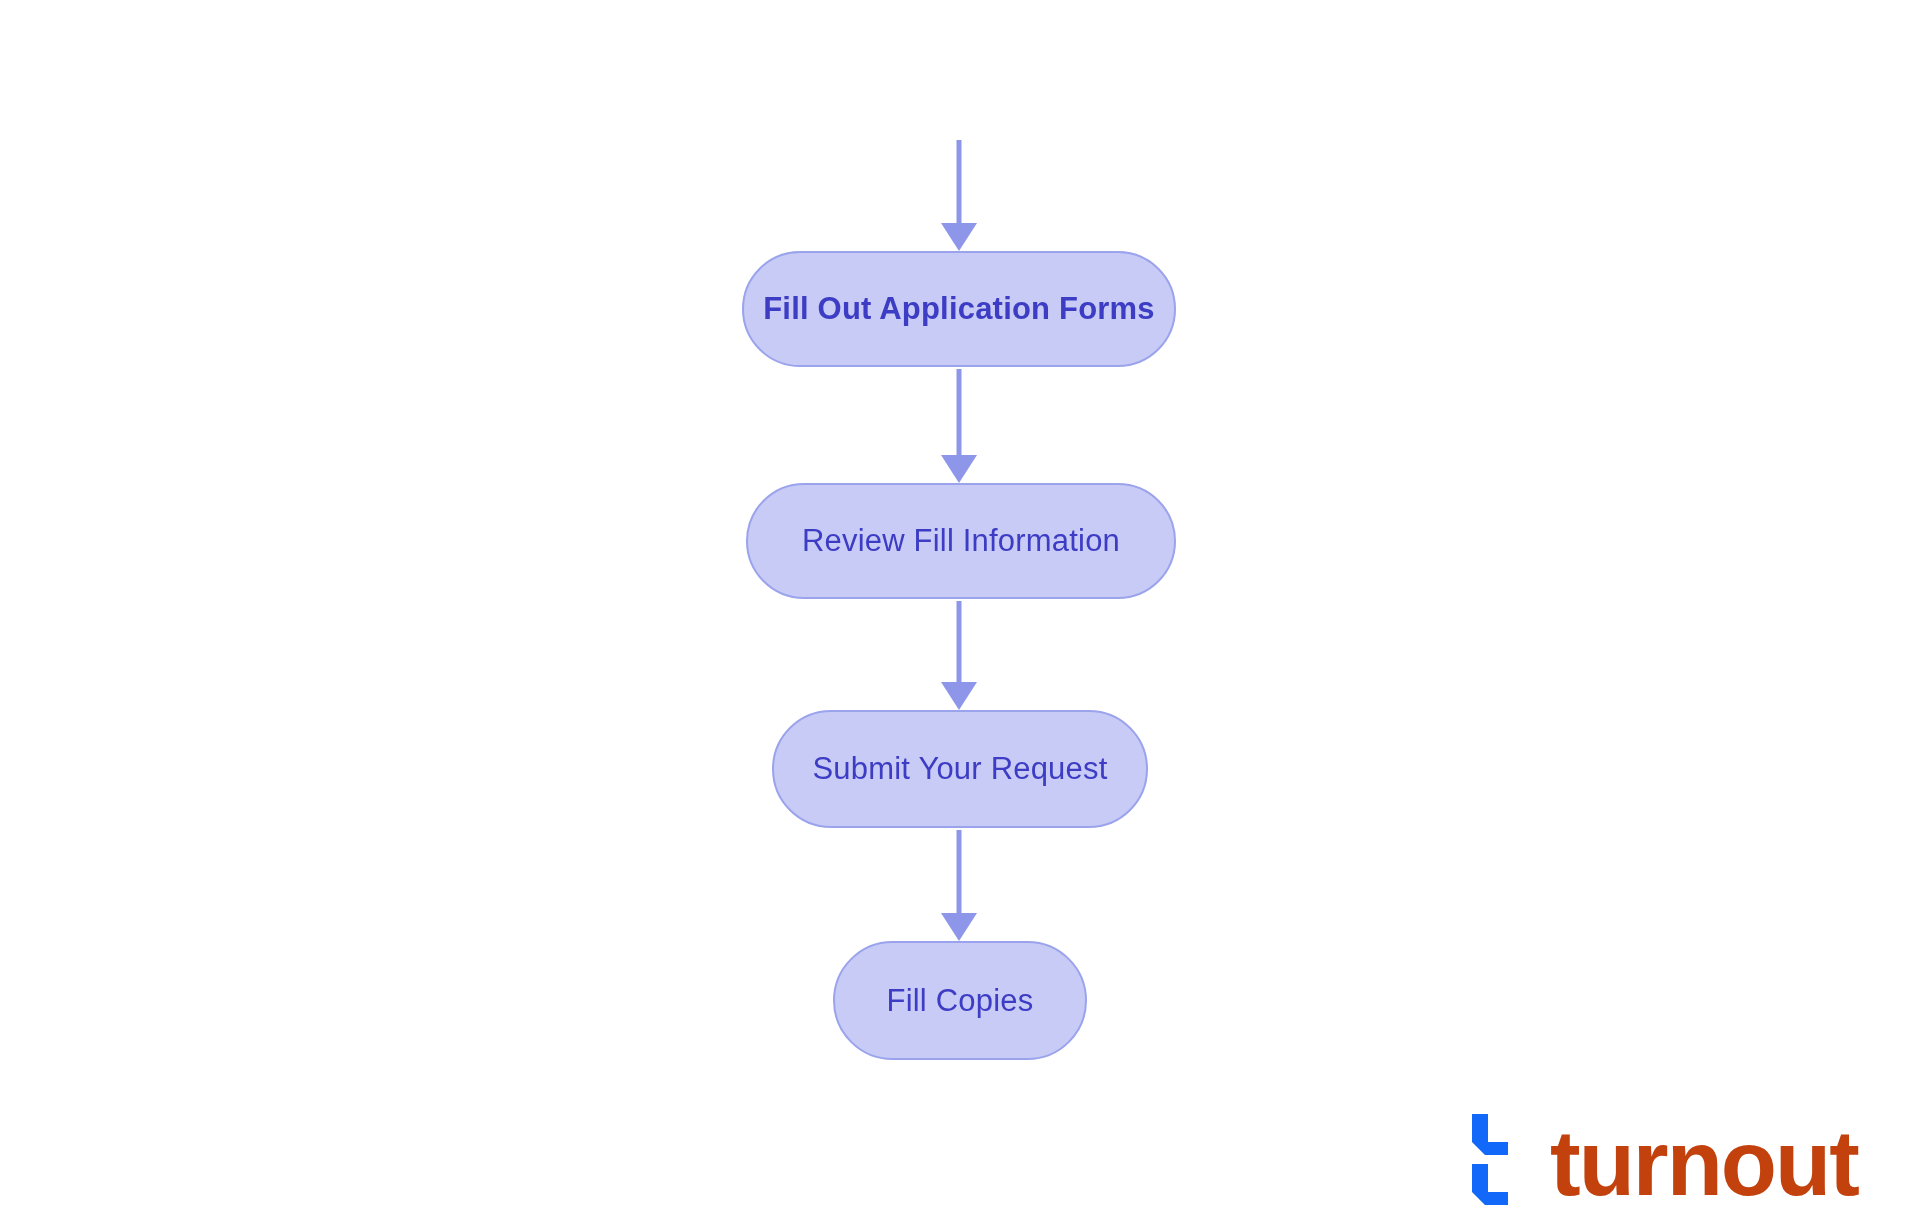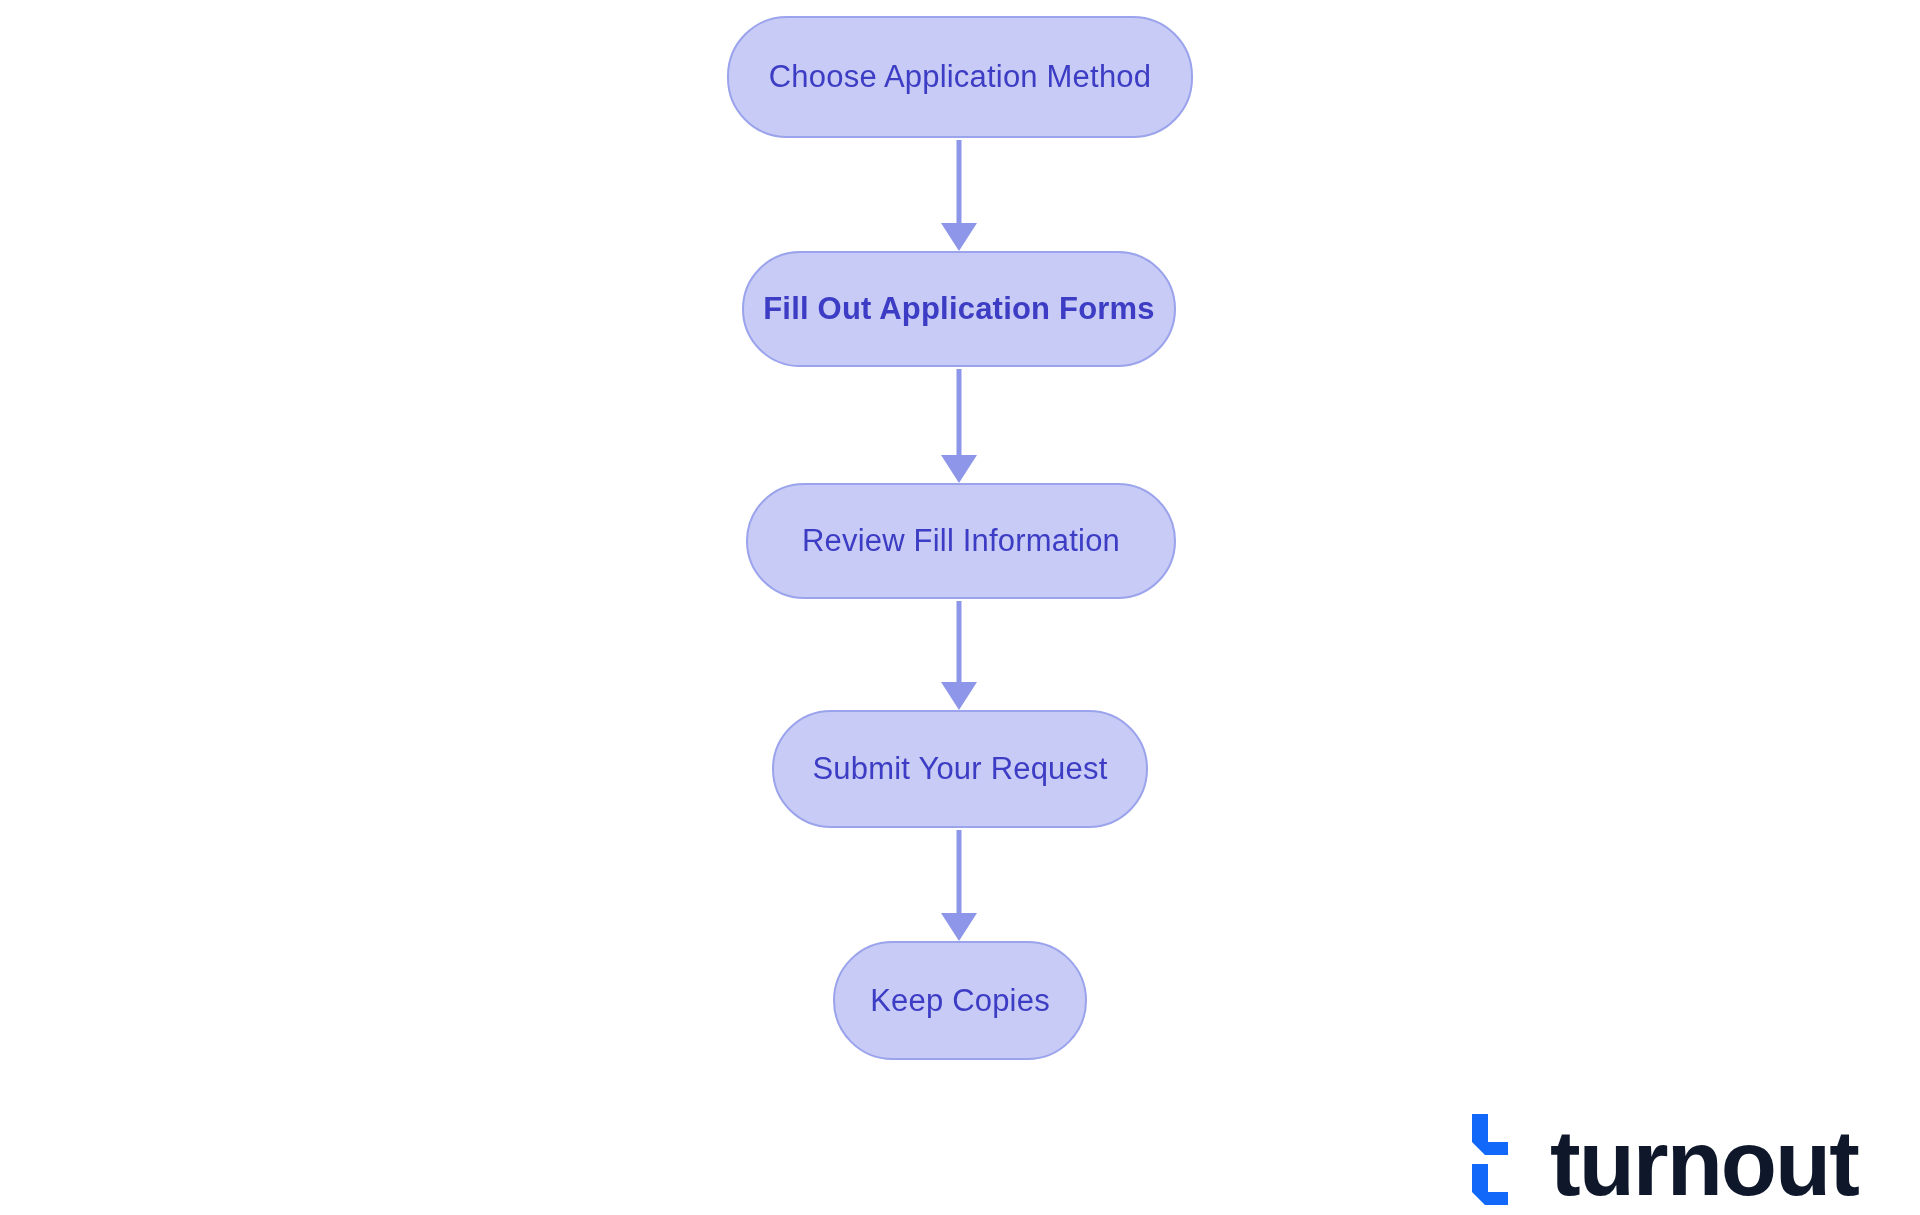--- a/index.html
+++ b/index.html
@@ -51,36 +51,33 @@
     display: flex;
     align-items: flex-end;
   }
   .brand-icon {
     width: 44px;
     height: 92px;
     flex: 0 0 auto;
   }
   .brand-name {
     margin-left: 42px;
-    color: #0f172a;
+    color: #c2410c;
     font-size: 92px;
     font-weight: bold;
     letter-spacing: -2px;
     line-height: 0.94;
     white-space: nowrap;
   }
 </style>
 </head>
 <body>
 
 <div class="canvas">
 
-  <div class="flow-node node-1">
-    <span>Choose Application Method</span>
-  </div>
 
   <svg class="flow-arrow arrow-1" width="40" height="111" viewBox="0 0 40 111" xmlns="http://www.w3.org/2000/svg">
     <line x1="20" y1="0" x2="20" y2="84" stroke="#8d96e9" stroke-width="5"></line>
     <polygon points="2,83 38,83 20,111" fill="#8d96e9"></polygon>
   </svg>
 
   <div class="flow-node node-2">
     <span>Fill Out Application Forms</span>
   </div>
 
@@ -101,21 +98,21 @@
   <div class="flow-node node-4">
     <span>Submit Your Request</span>
   </div>
 
   <svg class="flow-arrow arrow-4" width="40" height="111" viewBox="0 0 40 111" xmlns="http://www.w3.org/2000/svg">
     <line x1="20" y1="0" x2="20" y2="84" stroke="#8d96e9" stroke-width="5"></line>
     <polygon points="2,83 38,83 20,111" fill="#8d96e9"></polygon>
   </svg>
 
   <div class="flow-node node-5">
-    <span>Keep Copies</span>
+    <span>Fill Copies</span>
   </div>
 
   <div class="brand-footer">
     <svg class="brand-icon" viewBox="0 0 44 92" xmlns="http://www.w3.org/2000/svg">
       <path d="M8 0 H24 V28 H44 V41 H21 L8 28 Z" fill="#1268f8"></path>
       <path d="M8 50 H24 V78 H44 V91 H21 L8 78 Z" fill="#1268f8"></path>
     </svg>
     <div class="brand-name">turnout</div>
   </div>
 

